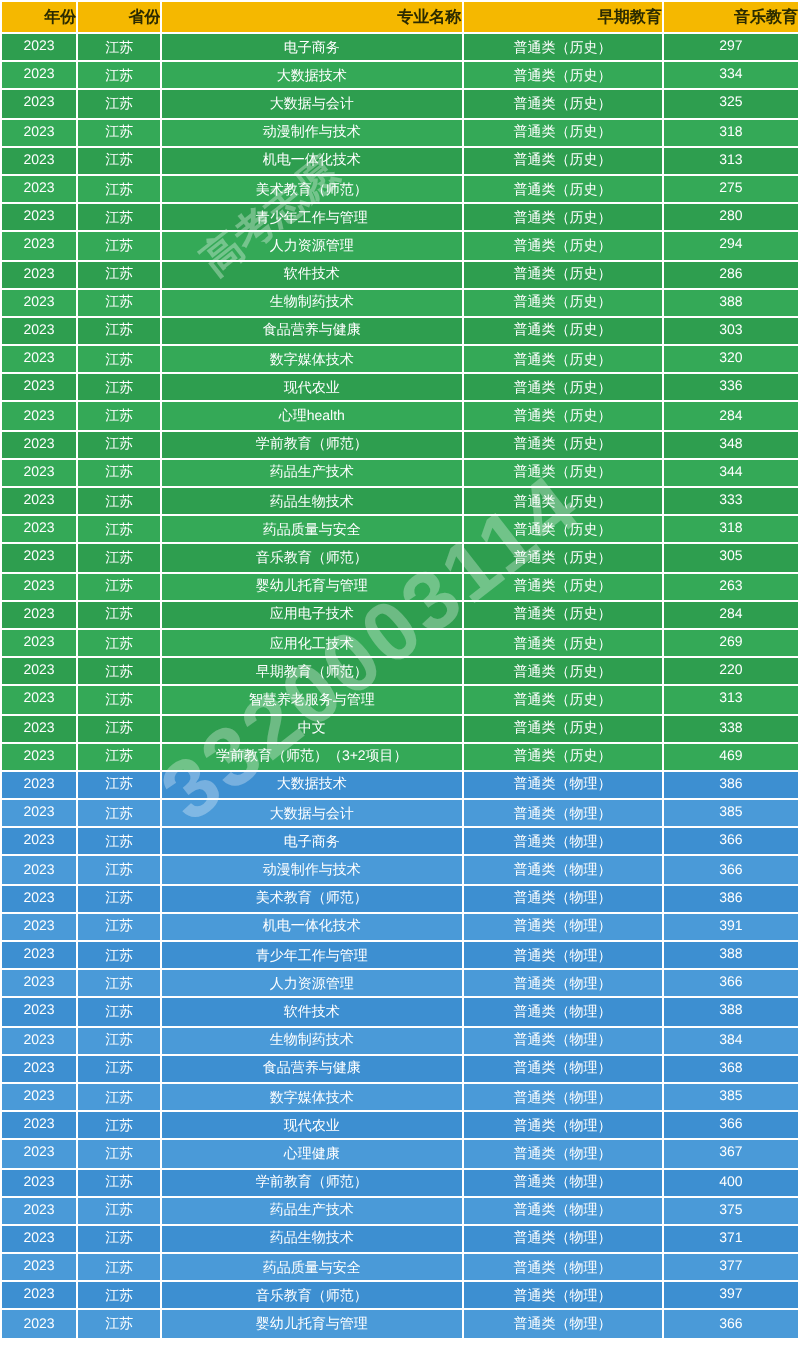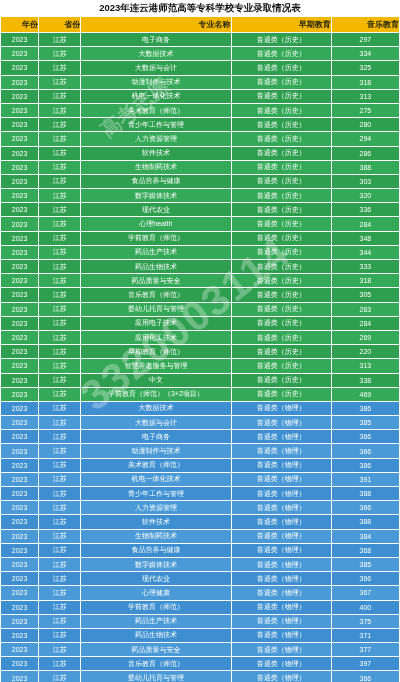--- a/index.html
+++ b/index.html
@@ -70,21 +70,20 @@
     font-weight:bold;
     transform:rotate(-38deg);
     pointer-events:none;
     white-space:nowrap;
   }
 </style>
 </head>
 <body>
 
 <div id="wrap">
-  <div class="title">2023年连云港师范高等专科学校专业录取情况表</div>
 
   <table>
     <colgroup>
       <col class="c0">
         <col class="c1">
         <col class="c2">
         <col class="c3">
         <col class="c4">
     </colgroup>
     <thead>

